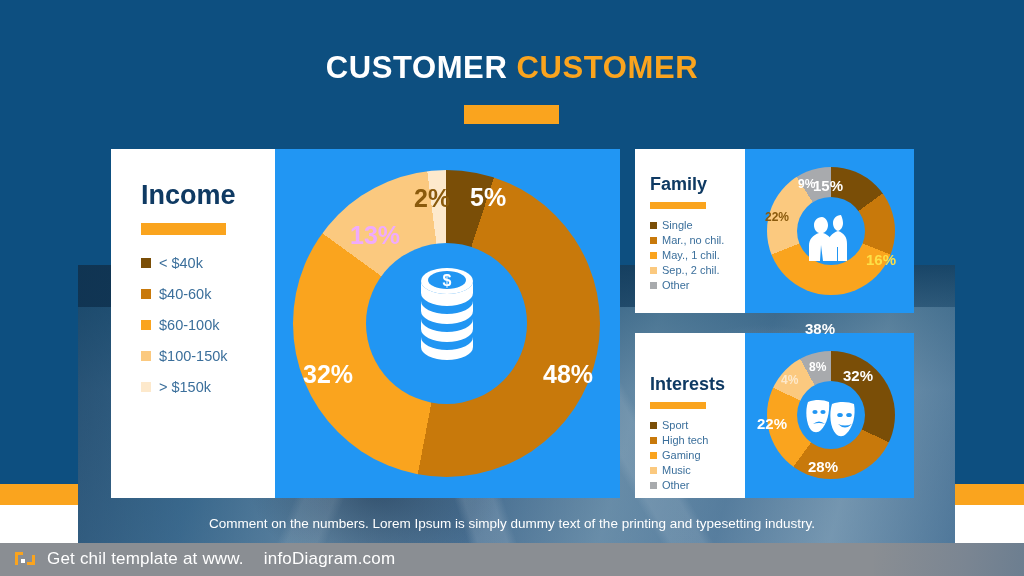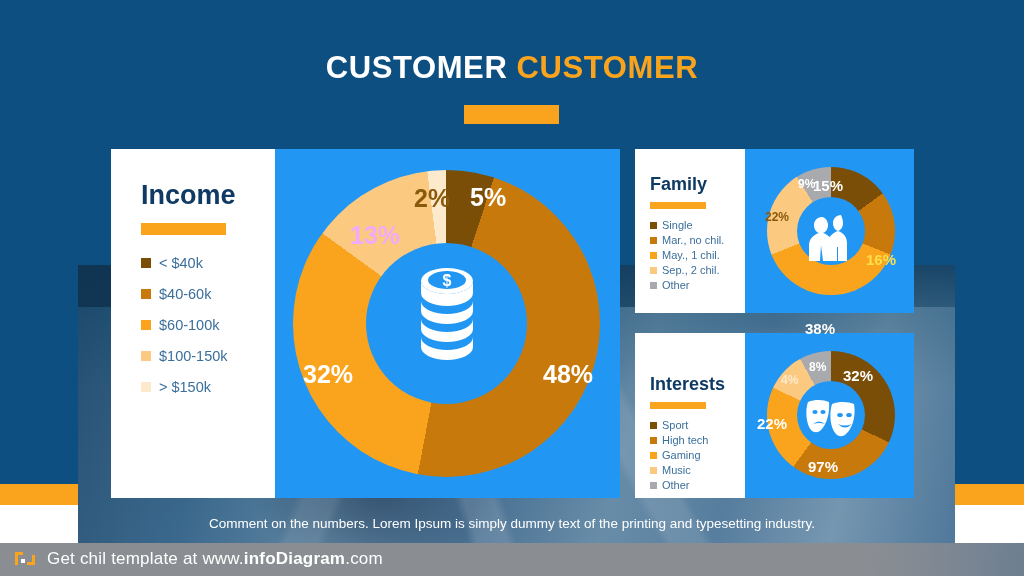--- a/index.html
+++ b/index.html
@@ -106,21 +106,21 @@
   
   #footer-bar{position:absolute;left:0;top:543px;width:1024px;height:33px;background:#8a8e93;}
   #footer-bar:after{
     content:"";position:absolute;right:0;top:0;width:150px;height:33px;
     background:linear-gradient(100deg,rgba(138,142,147,0) 0%,rgba(120,132,146,.85) 60%,rgba(108,126,144,1) 100%);
   }
   #footer-logo{position:absolute;left:14px;top:551px;width:22px;height:18px;}
   #footer-text{
     position:absolute;left:47px;top:549px;font-size:17px;color:#ffffff;letter-spacing:.2px;
   }
-  #footer-text b{font-weight:bold;}
+  #footer-text b{font-weight:normal;margin-left:20px;}
 </style>
 </head>
 <body>
 
 <div id="bg-base"></div>
 <div id="bg-photo"></div>
 <div id="bg-dark-band"></div>
 
 <div id="side-bar-left" class="side-bar"></div>
 <div id="side-bar-right" class="side-bar"></div>
@@ -261,21 +261,21 @@
   <ellipse cx="11" cy="14" rx="2.6" ry="2" fill="#2196f3"></ellipse>
   <ellipse cx="19" cy="14" rx="2.6" ry="2" fill="#2196f3"></ellipse>
   <path d="M9 26 q6 -5 12 0 q-6 -2 -12 0 z" fill="#2196f3"></path>
   <path d="M28 6 c8 -3 17 -2 22 0 c2 11 -1 24 -8 30 c-3 3 -7 3 -10 0 c-6 -6 -7 -21 -4 -30 z" fill="#ffffff"></path>
   <ellipse cx="36" cy="17" rx="2.8" ry="2.1" fill="#2196f3"></ellipse>
   <ellipse cx="45" cy="17" rx="2.8" ry="2.1" fill="#2196f3"></ellipse>
   <path d="M34 26 q7 7 14 0 q-7 3 -14 0 z" fill="#2196f3"></path>
 </svg>
 <div>
   <div class="donut-label small-label" style="left:843px;top:368px;color:#ffffff;">32%</div>
-  <div class="donut-label small-label" style="left:808px;top:459px;color:#ffffff;">97%</div>
+  <div class="donut-label small-label" style="left:808px;top:459px;color:#ffffff;">28%</div>
   <div class="donut-label small-label" style="left:757px;top:416px;color:#ffffff;">22%</div>
   <div class="donut-label small-label-sm" style="left:781px;top:374px;color:#fde9cc;">4%</div>
   <div class="donut-label small-label-sm" style="left:809px;top:361px;color:#ffffff;">8%</div>
 </div>
 
 <div id="comment-text">Comment on the numbers. Lorem Ipsum is simply dummy text of the printing and typesetting industry.</div>
 
 <div id="footer-bar"></div>
 <svg id="footer-logo" viewBox="0 0 22 18">
   <path d="M1 1 h8 v3 h-5 v10 h-3 z" fill="#faa41e"></path>

